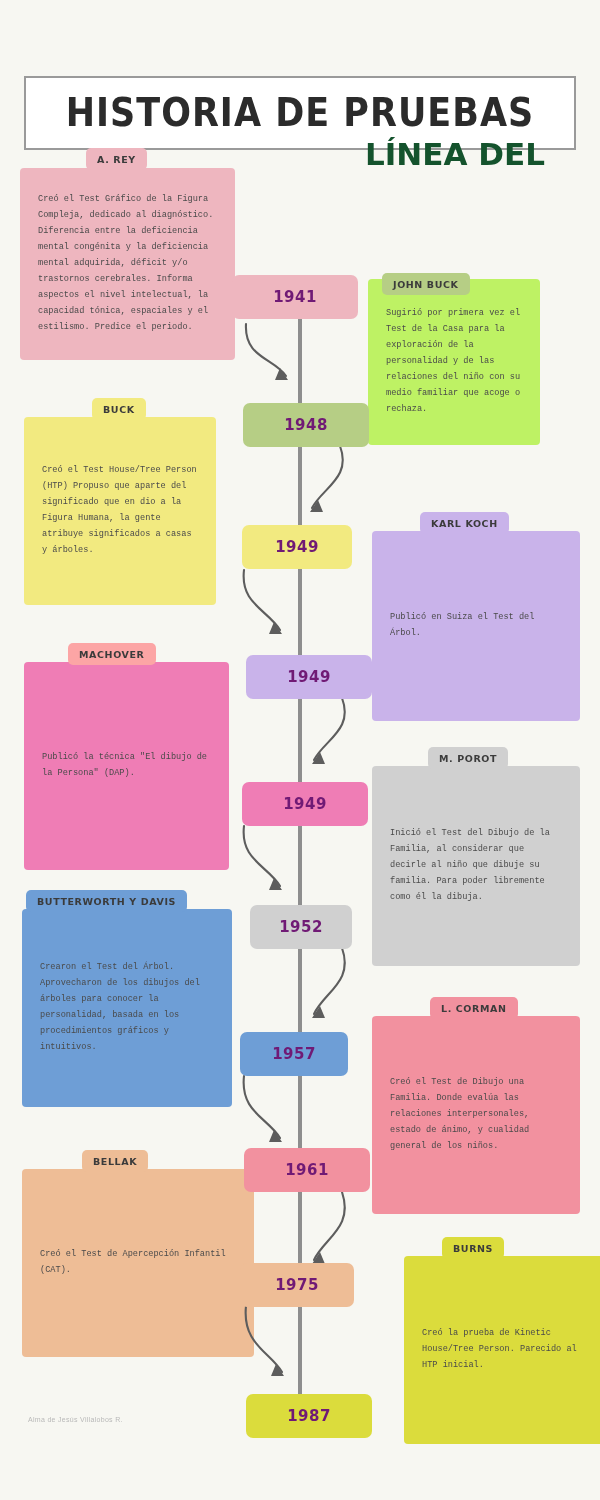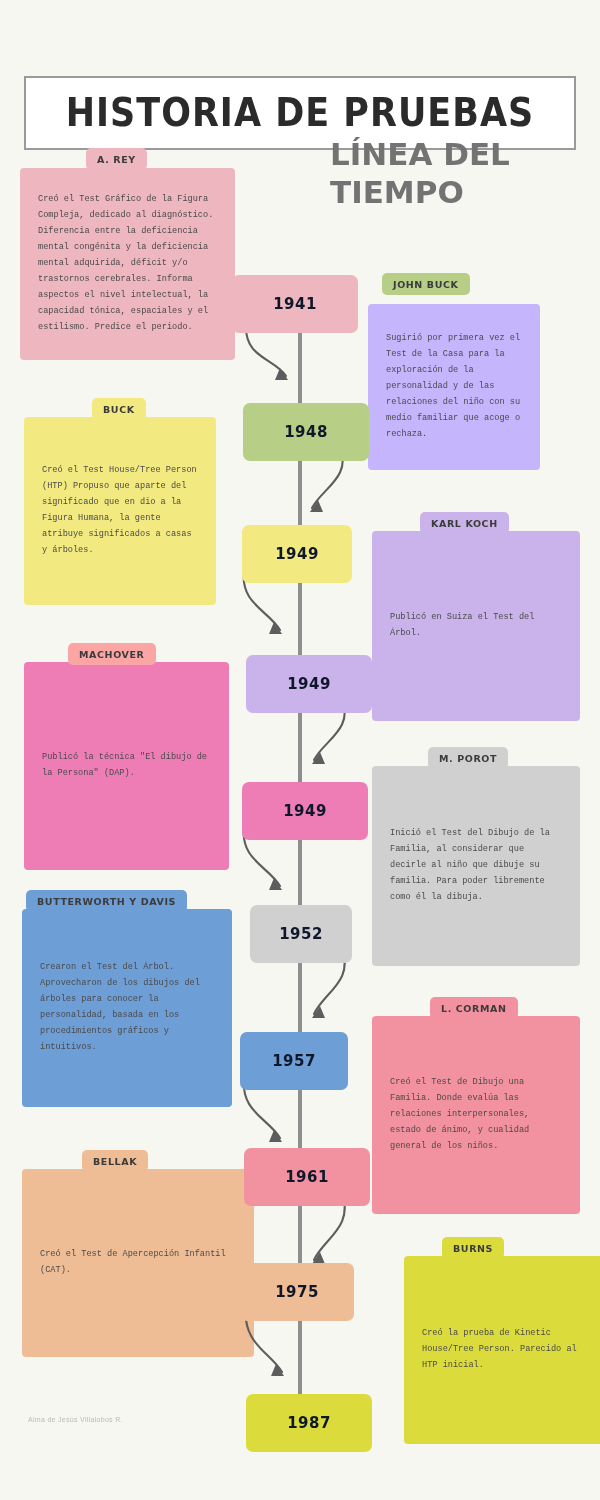--- a/index.html
+++ b/index.html
@@ -20,38 +20,38 @@
   }
   .title-text{
     font-family:"DejaVu Sans", sans-serif;
     font-weight:bold;font-size:35px;letter-spacing:1px;
     color:#2b2b2b;white-space:nowrap;
     transform:scaleY(1.12);
   }
 
   .subtitle{
     position:absolute;left:330px;top:136px;width:250px;
-    text-align:left;
+    text-align:center;
     font-family:"DejaVu Sans", sans-serif;
     font-weight:bold;font-size:31px;line-height:1.22;
-    color:#737373;
+    color:#14532d;
   }
 
   .spine{
     position:absolute;left:298px;top:290px;width:4px;height:1128px;
     background:#8e8e8e;border-radius:2px;
   }
 
   
   .year{
-    position:absolute;height:58px;
+    position:absolute;height:44px;
     border-radius:7px;
     display:flex;align-items:center;justify-content:center;
     font-family:"DejaVu Sans", sans-serif;
-    font-weight:bold;font-size:15px;color:#0f172a;
+    font-weight:bold;font-size:15px;color:#701a75;
     letter-spacing:.5px;
     z-index:4;
   }
 
   
   .card{
     position:absolute;border-radius:4px;
     box-sizing:border-box;
     display:flex;align-items:center;justify-content:center;
     padding:16px 18px;
@@ -82,38 +82,37 @@
 </style>
 </head>
 <body>
 
 <div class="title-box">
   <span class="title-text">HISTORIA DE PRUEBAS</span>
 </div>
 
 <div class="subtitle">
   <div>LÍNEA DEL</div>
-  <div>TIEMPO</div>
 </div>
 
 <div class="spine"></div>
 
 <div class="tag" style="left:86px;top:148px;background:#eeb6bf;">A. REY</div>
 <div class="card" style="left:20px;top:168px;width:215px;height:192px;background:#eeb6bf;">
   <p>Creó el Test Gráfico de la Figura Compleja, dedicado al diagnóstico. Diferencia entre la deficiencia mental congénita y la deficiencia mental adquirida, déficit y/o trastornos cerebrales. Informa aspectos el nivel intelectual, la capacidad tónica, espaciales y el estilismo. Predice el periodo.</p>
 </div>
 <div class="year" style="left:232px;top:275px;width:126px;background:#eeb6bf;">1941</div>
 
 <svg class="arrow" style="left:240px;top:318px;" width="80" height="72" viewBox="0 0 80 72">
   <path d="M6 6 C 4 40, 34 40, 46 58" stroke="#5d5d5d" stroke-width="2.1" fill="none" stroke-linecap="round"></path>
   <path d="M40 50 L48 62 L35 62" fill="#5d5d5d"></path>
 </svg>
 
 <div class="tag" style="left:382px;top:273px;background:#b6ce85;">JOHN BUCK</div>
-<div class="card" style="left:368px;top:304px;width:172px;height:166px;background:#c4b5fd;">
+<div class="card" style="left:368px;top:279px;width:172px;height:166px;background:#bef264;">
   <p>Sugirió por primera vez el Test de la Casa para la exploración de la personalidad y de las relaciones del niño con su medio familiar que acoge o rechaza.</p>
 </div>
 <div class="year" style="left:243px;top:403px;width:126px;background:#b6ce85;">1948</div>
 
 <svg class="arrow" style="left:282px;top:442px;" width="80" height="80" viewBox="0 0 80 80">
   <path d="M58 4 C 70 36, 40 46, 30 66" stroke="#5d5d5d" stroke-width="2.1" fill="none" stroke-linecap="round"></path>
   <path d="M36 58 L28 70 L41 70" fill="#5d5d5d"></path>
 </svg>
 
 <div class="tag" style="left:92px;top:398px;background:#f2ea80;">BUCK</div>

